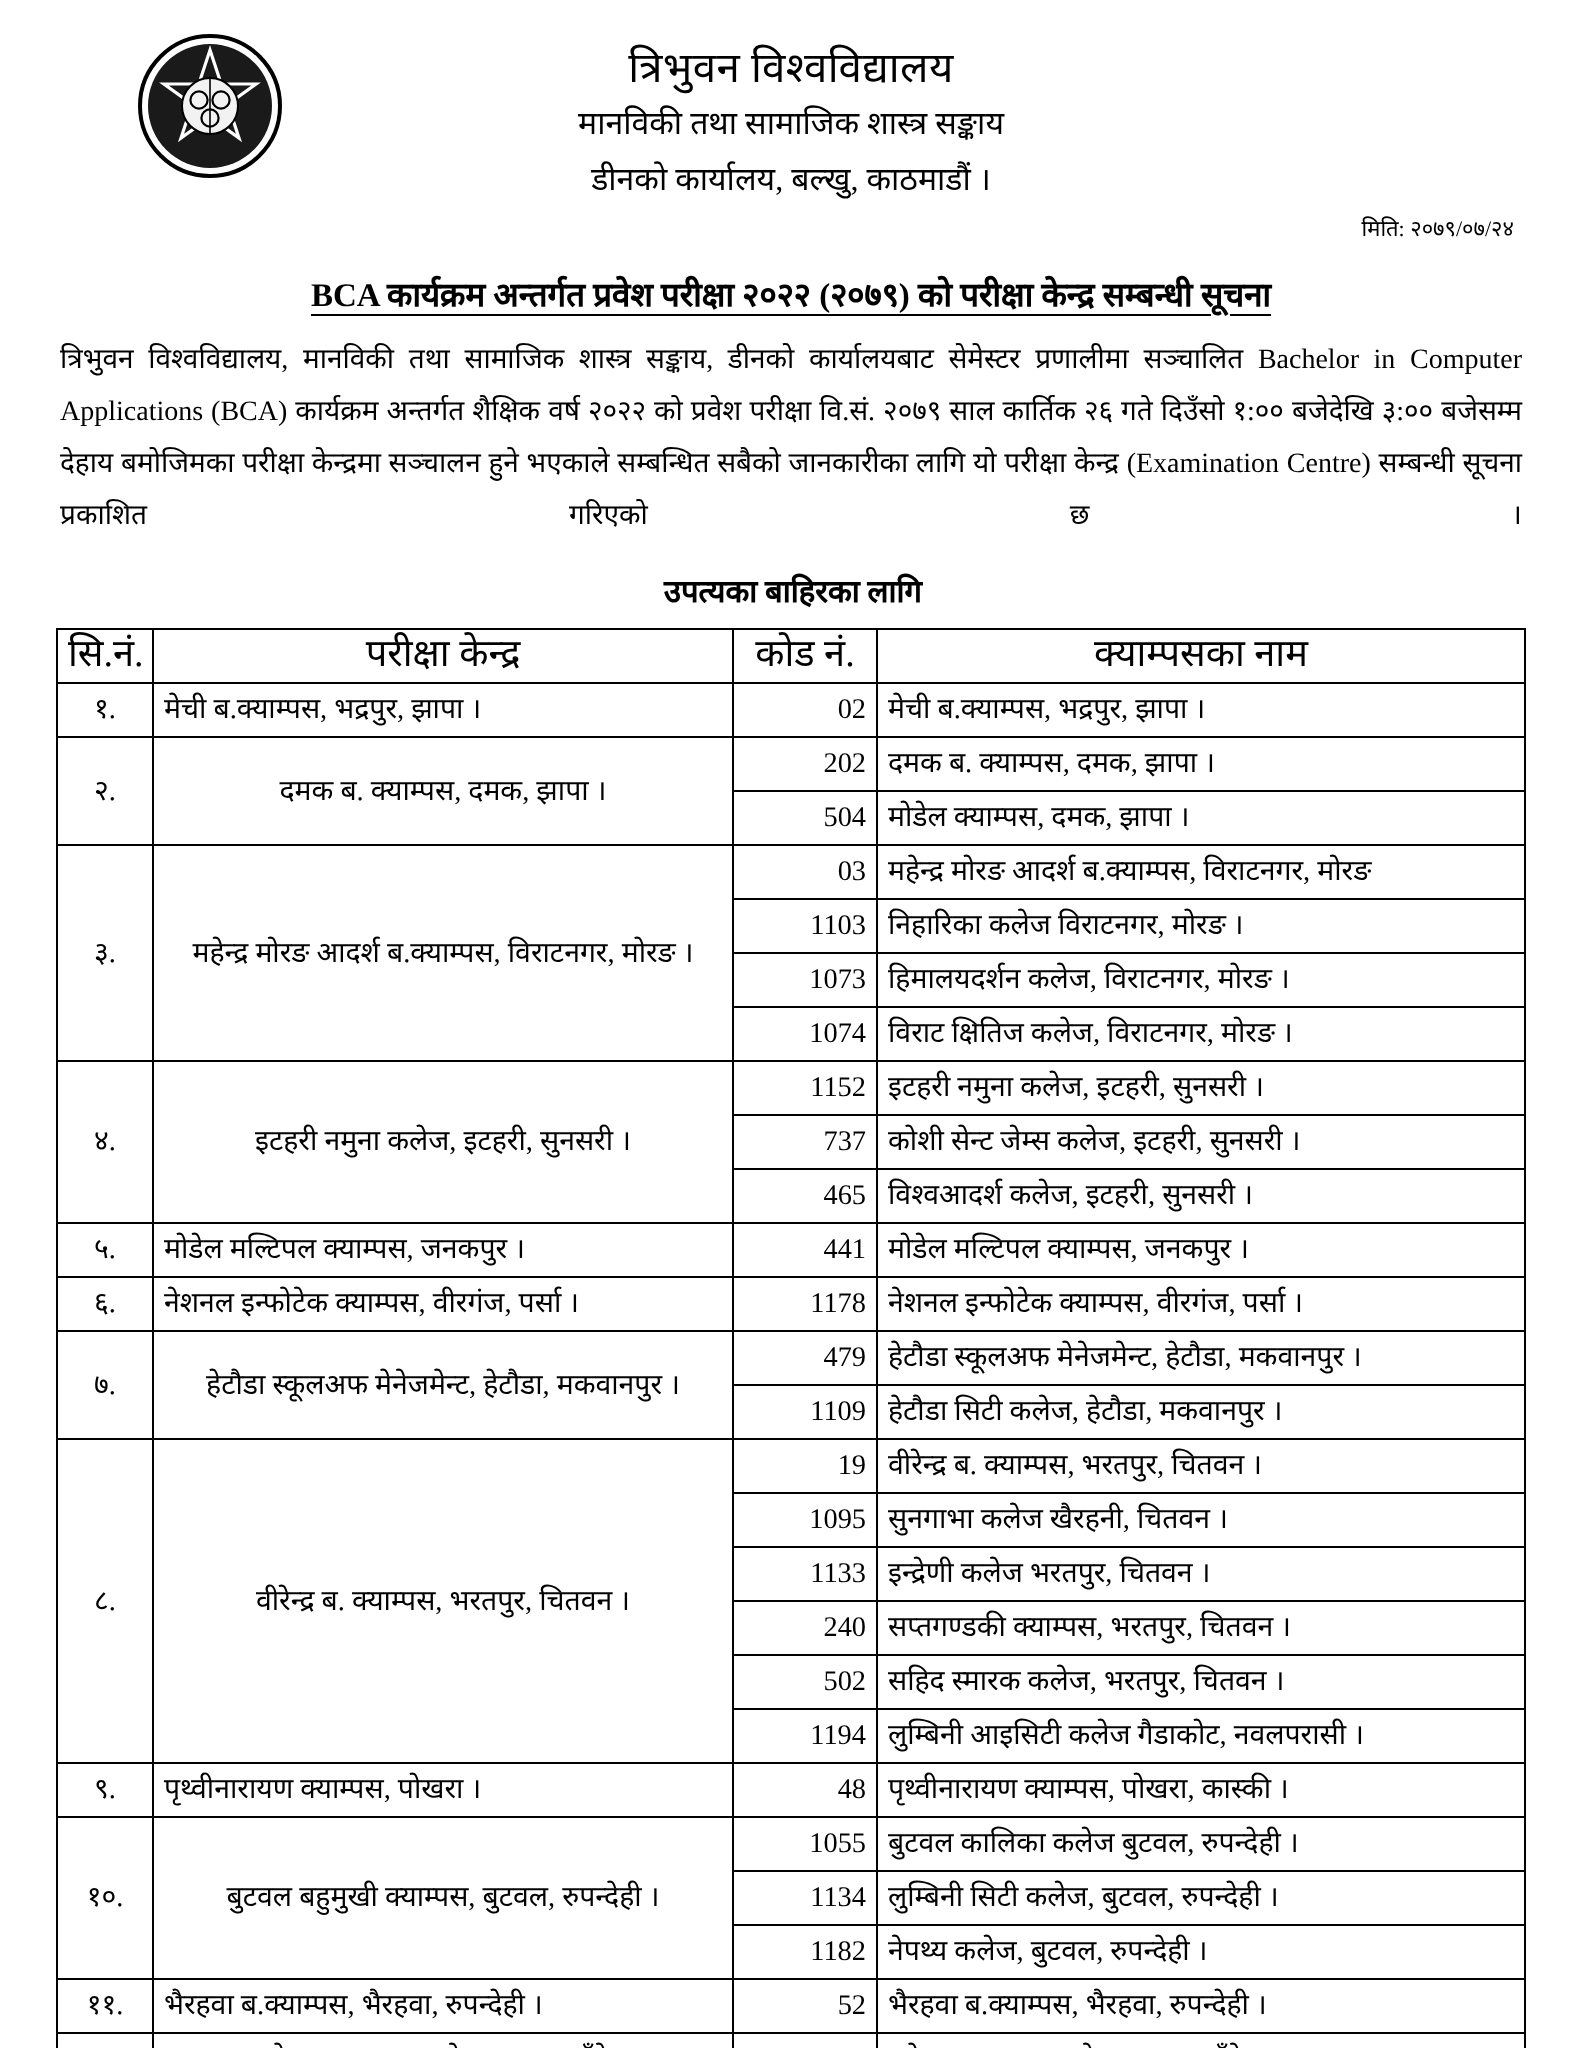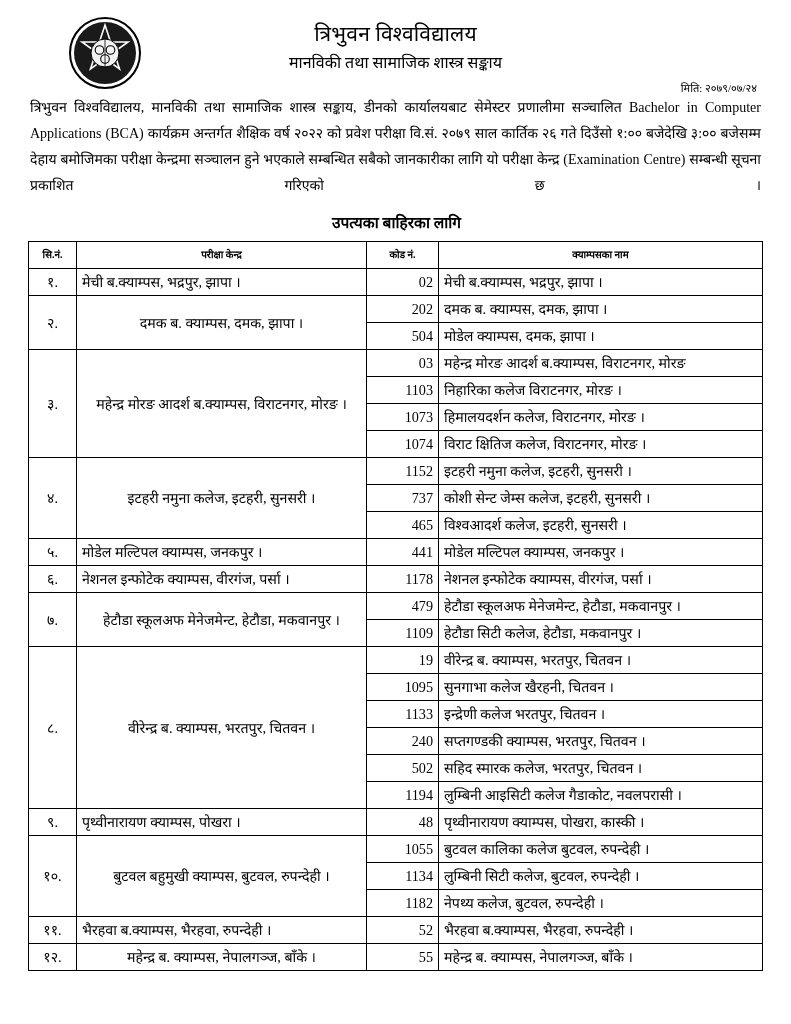--- a/index.html
+++ b/index.html
@@ -91,22 +91,22 @@
   }
   table.centres th, table.centres td {
     border: 1px solid #000000;
     padding: 2px 5px;
     vertical-align: middle;
     line-height: 20px;
     height: 22px;
   }
   table.centres th {
     text-align: center;
-    font-weight: bold;
-    font-size: 10px;
+    font-weight: normal;
+    font-size: 19px;
   }
   col.c-sn { width: 48px; }
   col.c-centre { width: 290px; }
   col.c-code { width: 72px; }
   col.c-campus { width: auto; }
 
   td.sn { text-align: center; }
   td.centre { text-align: left; padding-left: 8px; }
   td.code { text-align: right; padding-left: 10px; }
   td.campus { text-align: left; padding-left: 8px; }
@@ -125,23 +125,25 @@
         <polygon points="37,9 51.5,53 14,26 60,26 22.5,53" fill="none" stroke="#ffffff" stroke-width="1.6"></polygon>
         <circle cx="37" cy="37" r="14" fill="#f2f2f2" stroke="#000000" stroke-width="1"></circle>
         <circle cx="31.5" cy="34" r="4.3" fill="none" stroke="#000000" stroke-width="1.1"></circle>
         <circle cx="42.5" cy="34" r="4.3" fill="none" stroke="#000000" stroke-width="1.1"></circle>
         <circle cx="37" cy="43" r="4.3" fill="none" stroke="#000000" stroke-width="1.1"></circle>
         <path d="M37 23 L37 51" stroke="#000000" stroke-width="0.8"></path>
       </svg>
     </div>
     <div class="uni-name">त्रिभुवन विश्वविद्यालय</div>
     <div class="faculty-name">मानविकी तथा सामाजिक शास्त्र सङ्काय</div>
+    <div class="office-name">डीनको कार्यालय, बल्खु, काठमाडौं ।</div>
     <div class="date-line">मिति: २०७९/०७/२४</div>
   </div>
 
+  <div class="notice-title">BCA कार्यक्रम अन्तर्गत प्रवेश परीक्षा २०२२ (२०७९) को परीक्षा केन्द्र सम्बन्धी सूचना</div>
 
   <div class="body-para">त्रिभुवन विश्वविद्यालय, मानविकी तथा सामाजिक शास्त्र सङ्काय, डीनको कार्यालयबाट सेमेस्टर प्रणालीमा सञ्चालित Bachelor in Computer Applications (BCA) कार्यक्रम अन्तर्गत शैक्षिक वर्ष २०२२ को प्रवेश परीक्षा वि.सं. २०७९ साल कार्तिक २६ गते दिउँसो १:०० बजेदेखि ३:०० बजेसम्म देहाय बमोजिमका परीक्षा केन्द्रमा सञ्चालन हुने भएकाले सम्बन्धित सबैको जानकारीका लागि यो परीक्षा केन्द्र (Examination Centre) सम्बन्धी सूचना प्रकाशित गरिएको छ ।</div>
 
   <div class="subhead">उपत्यका बाहिरका लागि</div>
 
   <table class="centres">
     <colgroup>
       <col class="c-sn">
       <col class="c-centre">
       <col class="c-code">

